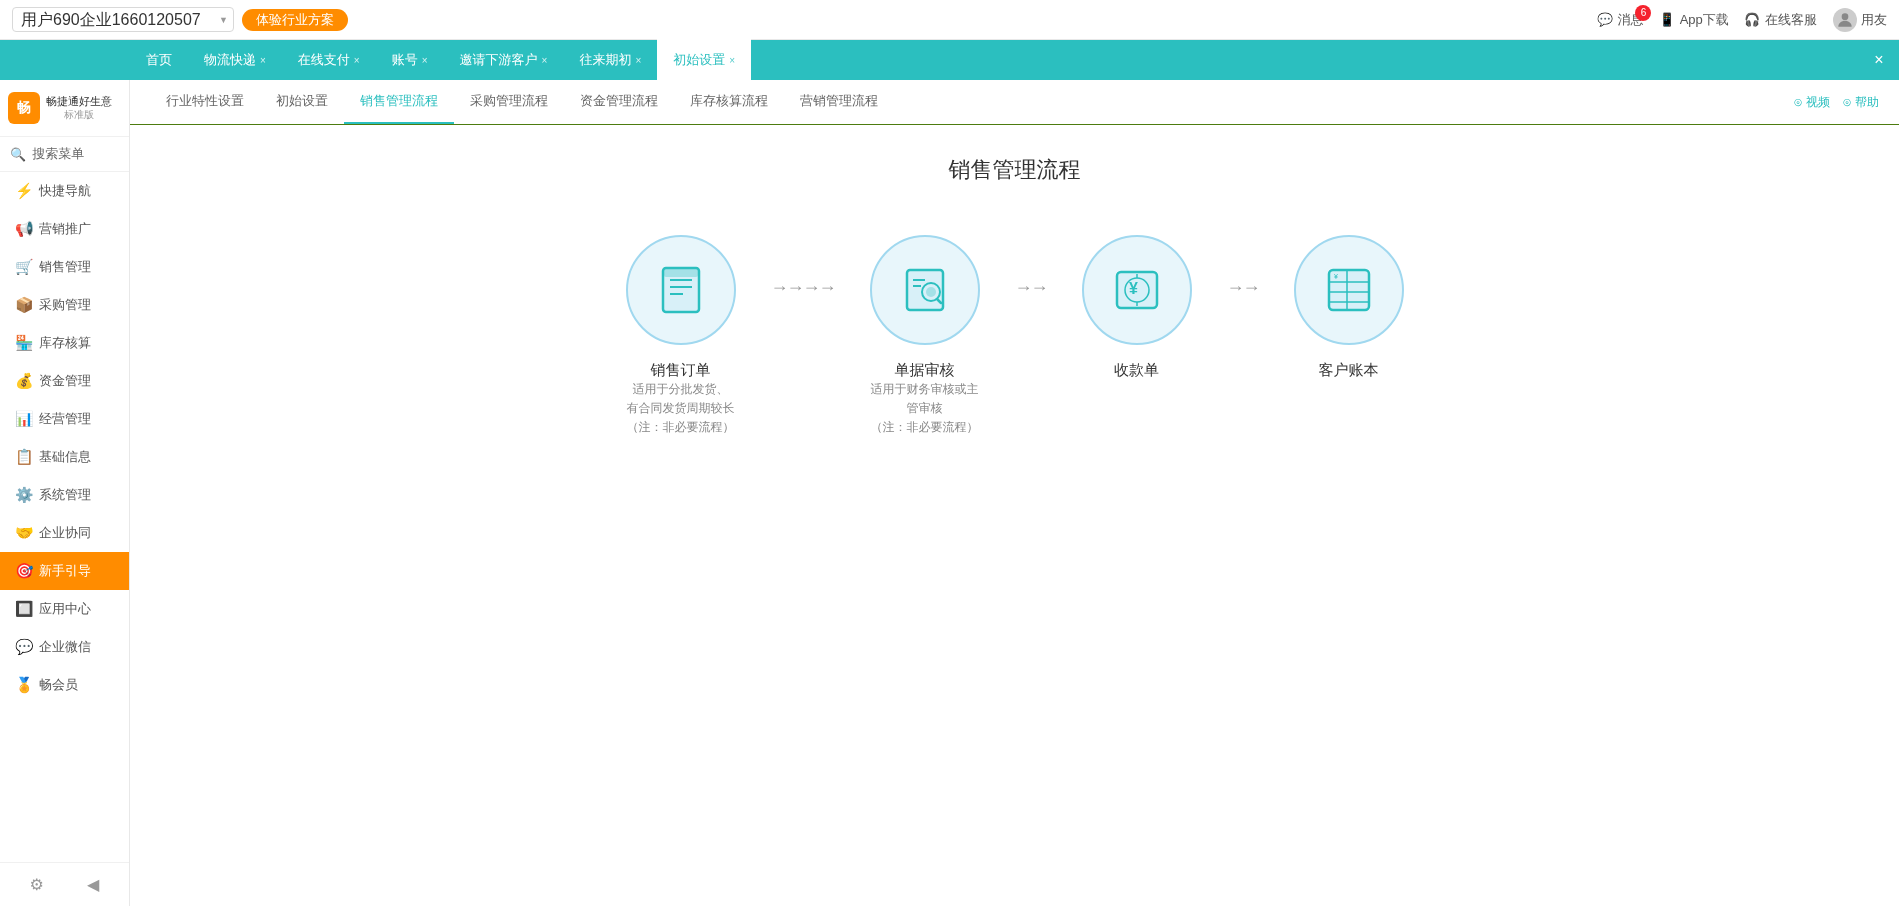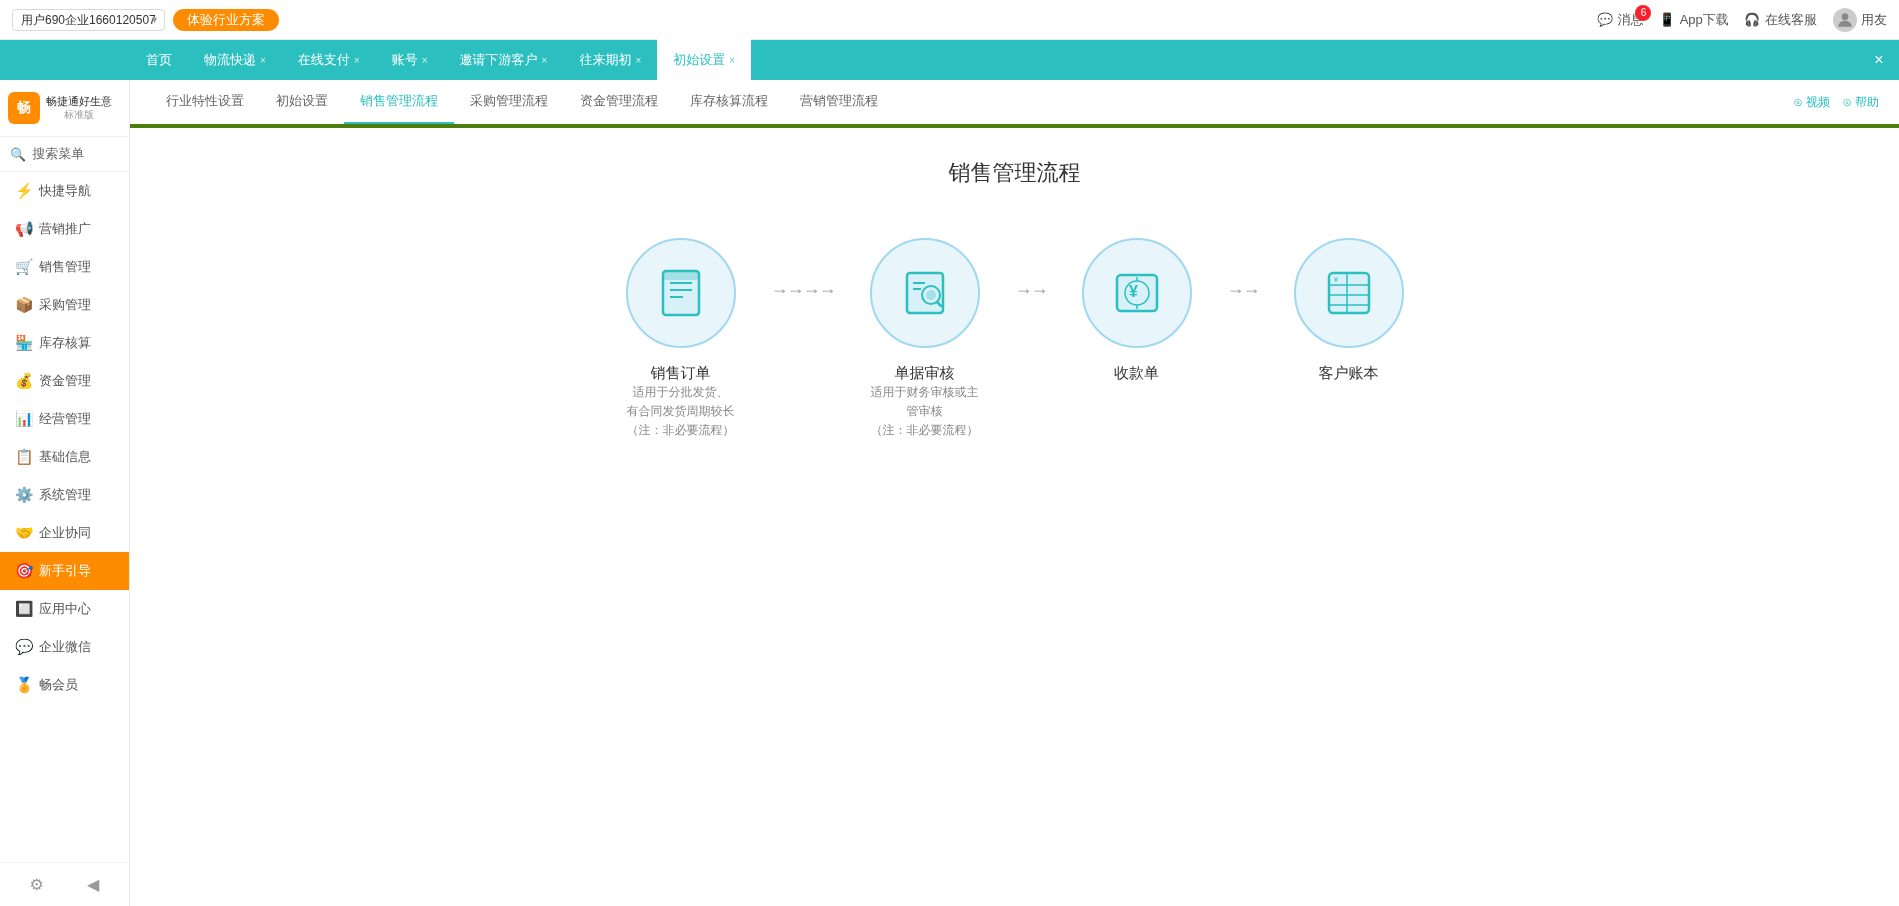--- a/index.html
+++ b/index.html
@@ -1,21 +1,21 @@
 <!DOCTYPE html>
 <html><head>
   <meta charset="utf-8">
   <style>
     * { box-sizing: border-box; margin: 0; padding: 0; }
     body { font-family: "Microsoft YaHei", "PingFang SC", sans-serif; font-size: 13px; background: #f5f5f5; color: #333; height: 906px; overflow: hidden; display: flex; flex-direction: column; }
 
     
     .top-bar { height: 40px; background: #fff; border-bottom: 1px solid #e8e8e8; display: flex; align-items: center; justify-content: space-between; padding: 0 12px; flex-shrink: 0; }
     .top-bar-left { display: flex; align-items: center; gap: 8px; }
-    .top-bar-left select { border: 1px solid #d9d9d9; border-radius: 4px; padding: 3px 8px 3px 8px; font-size: 12px; color: #333; background: #fff; appearance: none; cursor: pointer; }
+    .top-bar-left select { border: 1px solid #d9d9d9; border-radius: 4px; padding: 3px 32px 3px 8px; font-size: 16px; color: #333; background: #fff; appearance: none; cursor: pointer; }
     .top-bar-left .select-wrap { position: relative; }
     .top-bar-left .select-wrap::after { content: '▼'; font-size: 9px; position: absolute; right: 6px; top: 50%; transform: translateY(-50%); color: #999; pointer-events: none; }
     .try-btn { background: #ff8c00; color: #fff; border: none; border-radius: 12px; padding: 2px 14px; font-size: 13px; cursor: pointer; }
     .top-bar-right { display: flex; align-items: center; gap: 16px; font-size: 13px; color: #555; }
     .top-bar-right .icon-item { display: flex; align-items: center; gap: 4px; cursor: pointer; position: relative; }
     .top-bar-right .badge { background: #f5222d; color: #fff; border-radius: 8px; font-size: 10px; padding: 0 4px; min-width: 16px; height: 16px; line-height: 16px; text-align: center; position: absolute; top: -6px; right: -8px; }
     .user-avatar { width: 24px; height: 24px; border-radius: 50%; background: #ccc; display: inline-flex; align-items: center; justify-content: center; overflow: hidden; }
     .user-avatar svg { width: 20px; height: 20px; }
 
     
@@ -39,21 +39,21 @@
     .sidebar-item { display: flex; align-items: center; gap: 6px; padding: 10px 12px; cursor: pointer; color: #555; font-size: 13px; border-left: 3px solid transparent; }
     .sidebar-item.active { background: #ff8c00; color: #fff; border-left-color: #ff8c00; border-radius: 0; }
     .sidebar-item .s-icon { font-size: 15px; width: 18px; text-align: center; }
     .sidebar-bottom { display: flex; align-items: center; justify-content: space-around; padding: 8px; border-top: 1px solid #f0f0f0; }
     .sidebar-bottom-btn { cursor: pointer; color: #999; font-size: 16px; padding: 4px; }
 
     
     .content { flex: 1; background: #fff; display: flex; flex-direction: column; overflow: hidden; }
 
     
-    .sub-tabs { display: flex; align-items: center; border-bottom: 4px solid #4d7c0f; padding: 0 20px; flex-shrink: 0; background: #fff; justify-content: space-between; gap: 12px; }
+    .sub-tabs { display: flex; align-items: center; border-bottom: 1px solid #4d7c0f; padding: 0 20px; flex-shrink: 0; background: #fff; justify-content: space-between; gap: 12px; }
     .sub-tabs-left { display: flex; }
     .sub-tab { padding: 12px 16px; cursor: pointer; font-size: 13px; color: #666; border-bottom: 2px solid transparent; white-space: nowrap; }
     .sub-tab.active { color: #2bbfbf; border-bottom-color: #2bbfbf; }
     .sub-tabs-right { display: flex; align-items: center; gap: 12px; color: #2bbfbf; font-size: 12px; cursor: pointer; margin-left: 48px; }
 
     
     .page-body { flex: 1; overflow-y: auto; padding: 30px 40px; }
     .page-title { text-align: center; font-size: 22px; color: #333; margin-bottom: 50px; font-weight: 400; }
 
     

